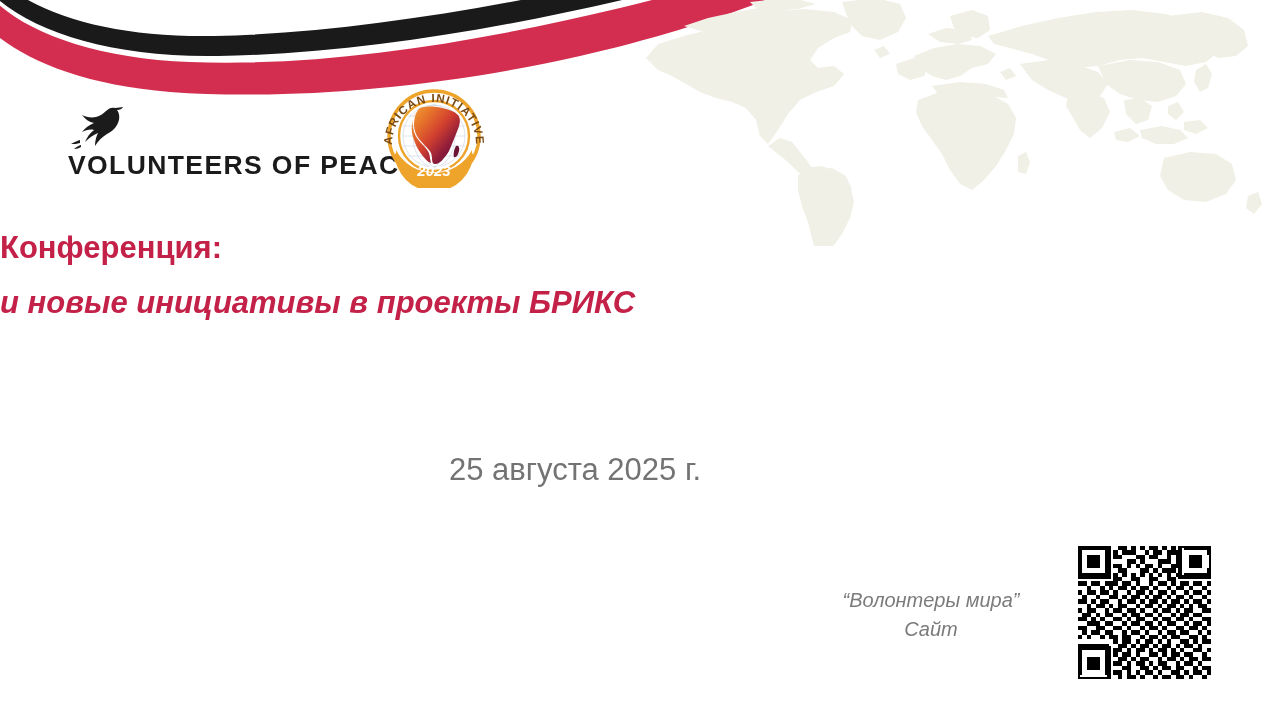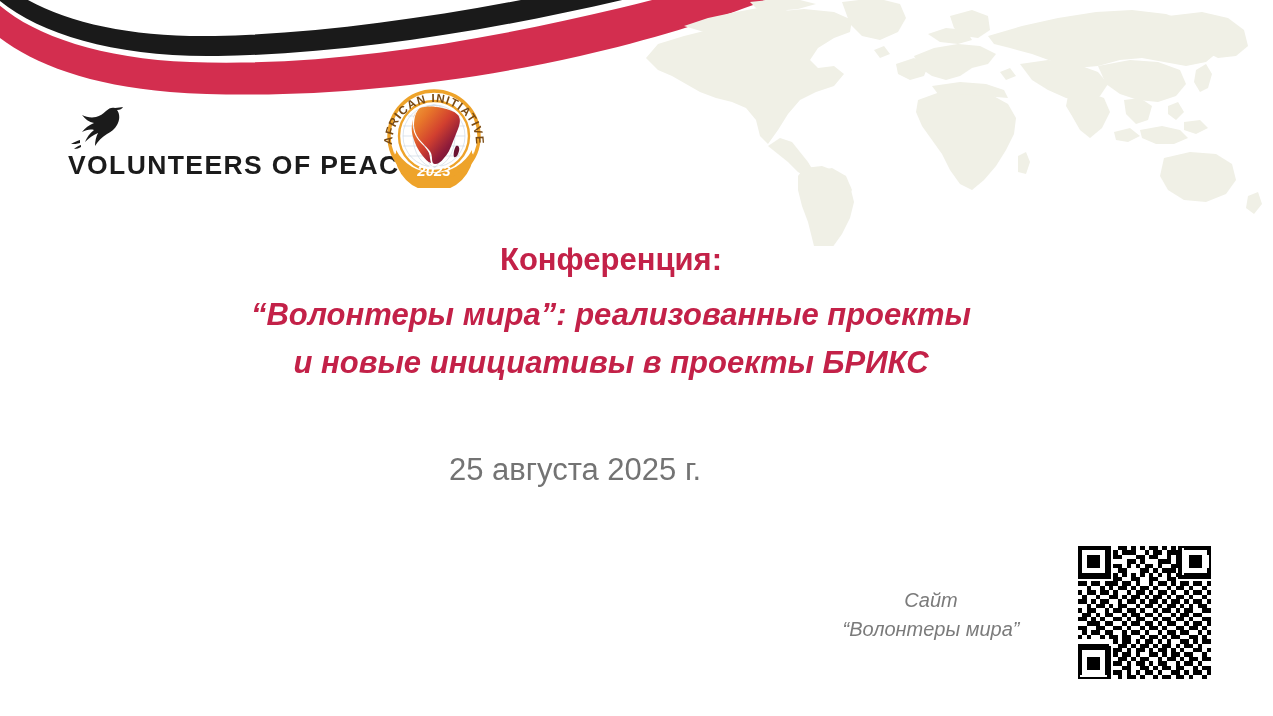--- a/index.html
+++ b/index.html
@@ -71,24 +71,23 @@
     left: 372px;
     top: 84px;
     width: 124px;
     height: 104px;
   }
 
   
   .title-block {
     position: absolute;
     left: 0px;
-    top: 244px;
+    top: 232px;
     width: 1150px;
-    text-align: center;
-    padding-left: 36px;
+    text-align: left;
   }
   .title-line1 {
     font-size: 31px;
     font-weight: bold;
     font-style: normal;
     color: #c32148;
     line-height: 1.0;
     margin-bottom: 16px;
     white-space: nowrap;
   }
@@ -285,29 +284,28 @@
       <textPath href="#aiArcTop" startOffset="50%" text-anchor="middle">AFRICAN INITIATIVE</textPath>
     </text>
 
     <path fill="#eea32a" d="M 22.5,68 A 44.5,44.5 0 0 0 101.5,68 A 36,36 0 0 1 22.5,68 Z"></path>
     <path fill="#eea32a" d="M 24,66 A 43,43 0 0 0 100,66 L 100,74 A 43,43 0 0 1 24,74 Z"></path>
     <text x="62" y="92" text-anchor="middle" font-family="Liberation Sans, sans-serif" font-size="15" font-weight="bold" font-style="italic" fill="#ffffff">2023</text>
   </svg>
 
   <div class="title-block">
     <div class="title-line1">Конференция:</div>
-    <div class="title-line2">“Волонтеры мира”: реализованные проекты</div>
     <div class="title-line3">и новые инициативы в проекты БРИКС</div>
   </div>
 
   <div class="date-line">25 августа 2025 г.</div>
 
   <div class="site-caption">
+    <div>“Волонтеры мира”</div>
     <div>Сайт</div>
-    <div>“Волонтеры мира”</div>
   </div>
 
   <div class="qr-code">
     <svg id="qr-svg" width="133" height="133" viewBox="0 0 30 30" shape-rendering="crispEdges">
         <rect x="0" y="0" width="30" height="30" fill="#ffffff"></rect>
         <g fill="#000000">
           <rect x="0" y="0" width="1" height="1"></rect>
           <rect x="1" y="0" width="1" height="1"></rect>
           <rect x="2" y="0" width="1" height="1"></rect>
           <rect x="3" y="0" width="1" height="1"></rect>

